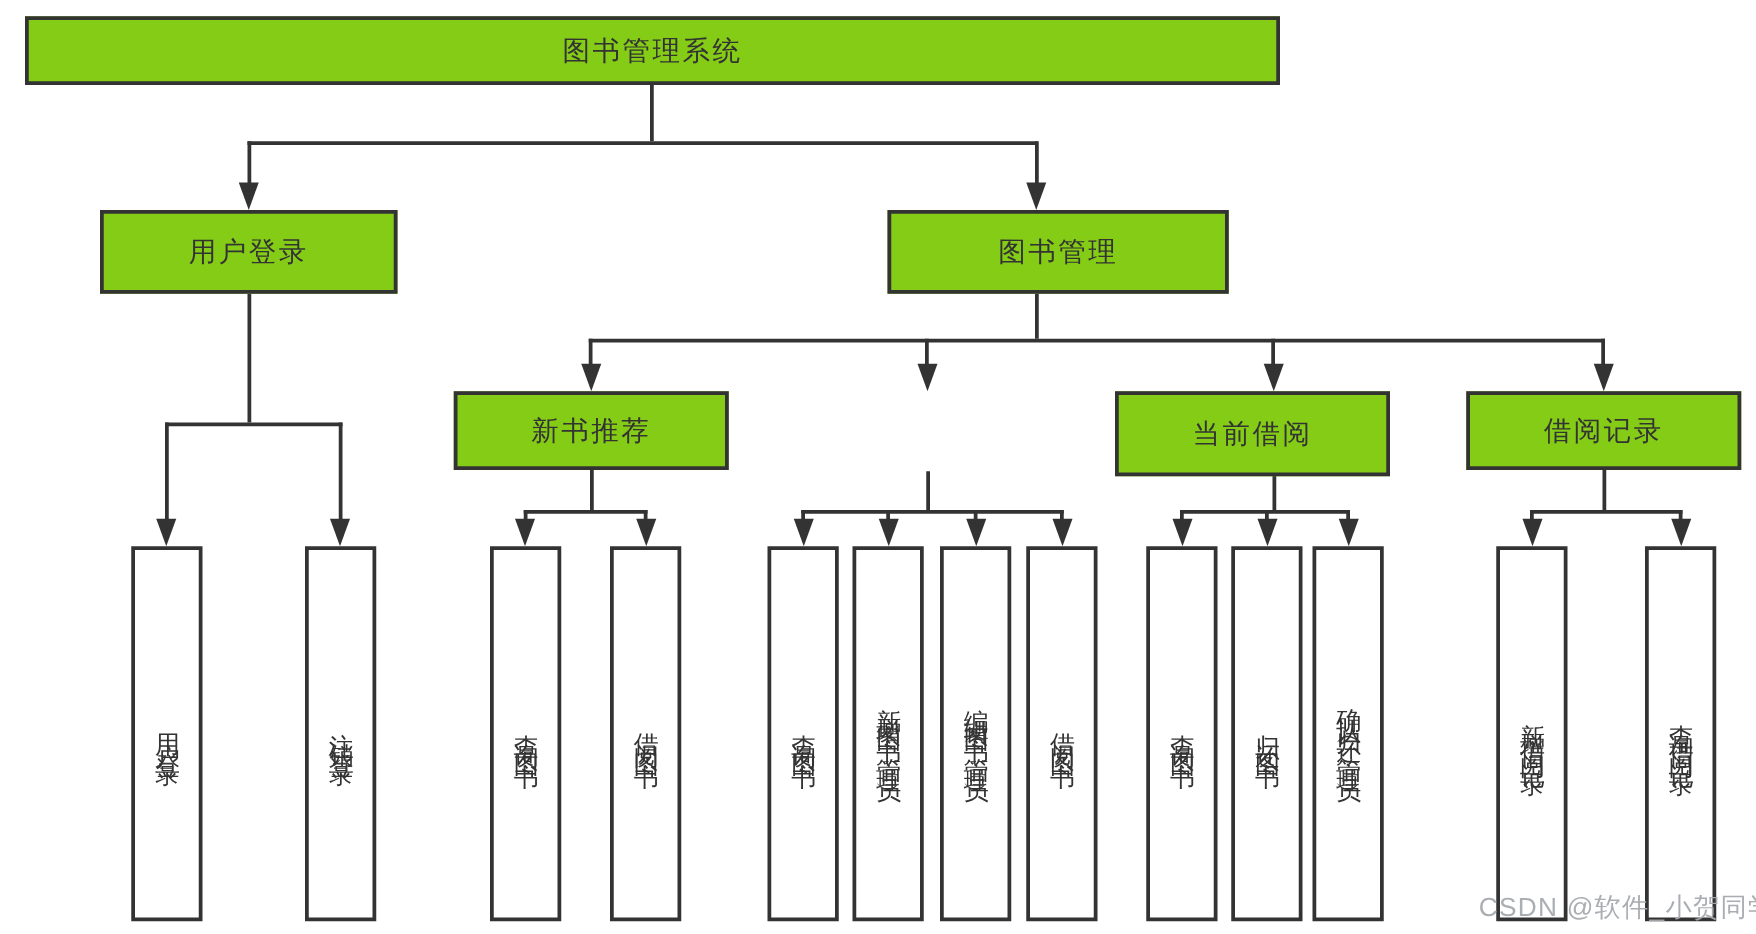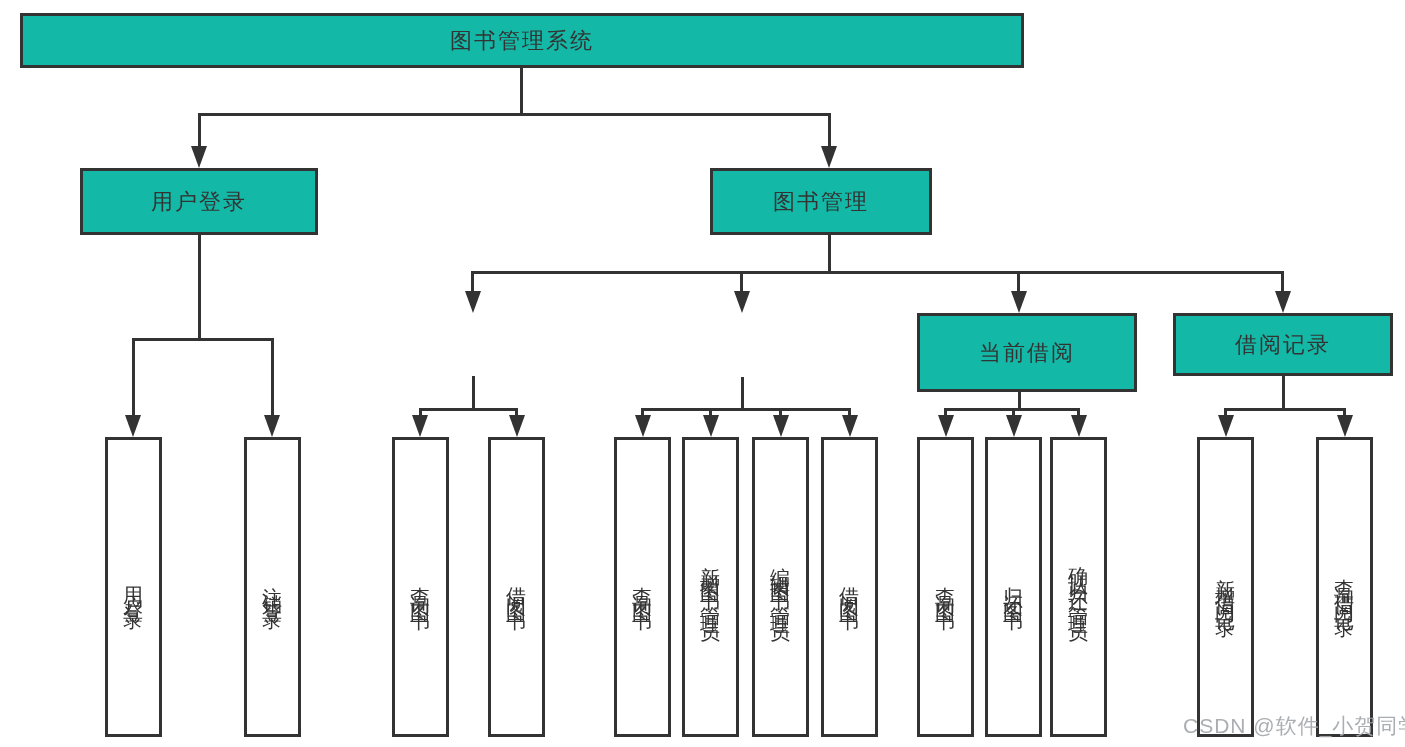--- a/index.html
+++ b/index.html
@@ -7,21 +7,21 @@
     position:relative;
     width:1405px;height:747px;
     background:#ffffff;
     font-family:"Liberation Sans", sans-serif;
     overflow:hidden;
   }
   
   .box{
     position:absolute;
     box-sizing:border-box;
-    background:#14b8a6;
+    background:#84cc16;
     border:3px solid #333333;
     display:flex;align-items:center;justify-content:center;
     color:#333333;
     font-size:22px;
     letter-spacing:2px;
     z-index:2;
   }
   
   .leaf{
     position:absolute;
@@ -69,25 +69,28 @@
 
 <div id="canvas">
 
   <div class="box" style="left:20px;top:13px;width:1004px;height:55px;">
     <span>图书管理系统</span>
   </div>
 
   <div class="box" style="left:80px;top:168px;width:238px;height:67px;">
     <span>用户登录</span>
   </div>
-  <div class="box" style="left:710px;top:168px;width:222px;height:67px;">
+  <div class="box" style="left:710px;top:168px;width:273px;height:67px;">
     <span>图书管理</span>
   </div>
 
-  <div class="box" style="left:917px;top:313px;width:220px;height:79px;">
+  <div class="box" style="left:363px;top:313px;width:220px;height:63px;">
+    <span>新书推荐</span>
+  </div>
+  <div class="box" style="left:892px;top:313px;width:220px;height:68px;">
     <span>当前借阅</span>
   </div>
   <div class="box" style="left:1173px;top:313px;width:220px;height:63px;">
     <span>借阅记录</span>
   </div>
 
   <div class="leaf" style="left:105px;">
     <span class="vtext">用户登录</span>
   </div>
   <div class="leaf" style="left:244px;">

